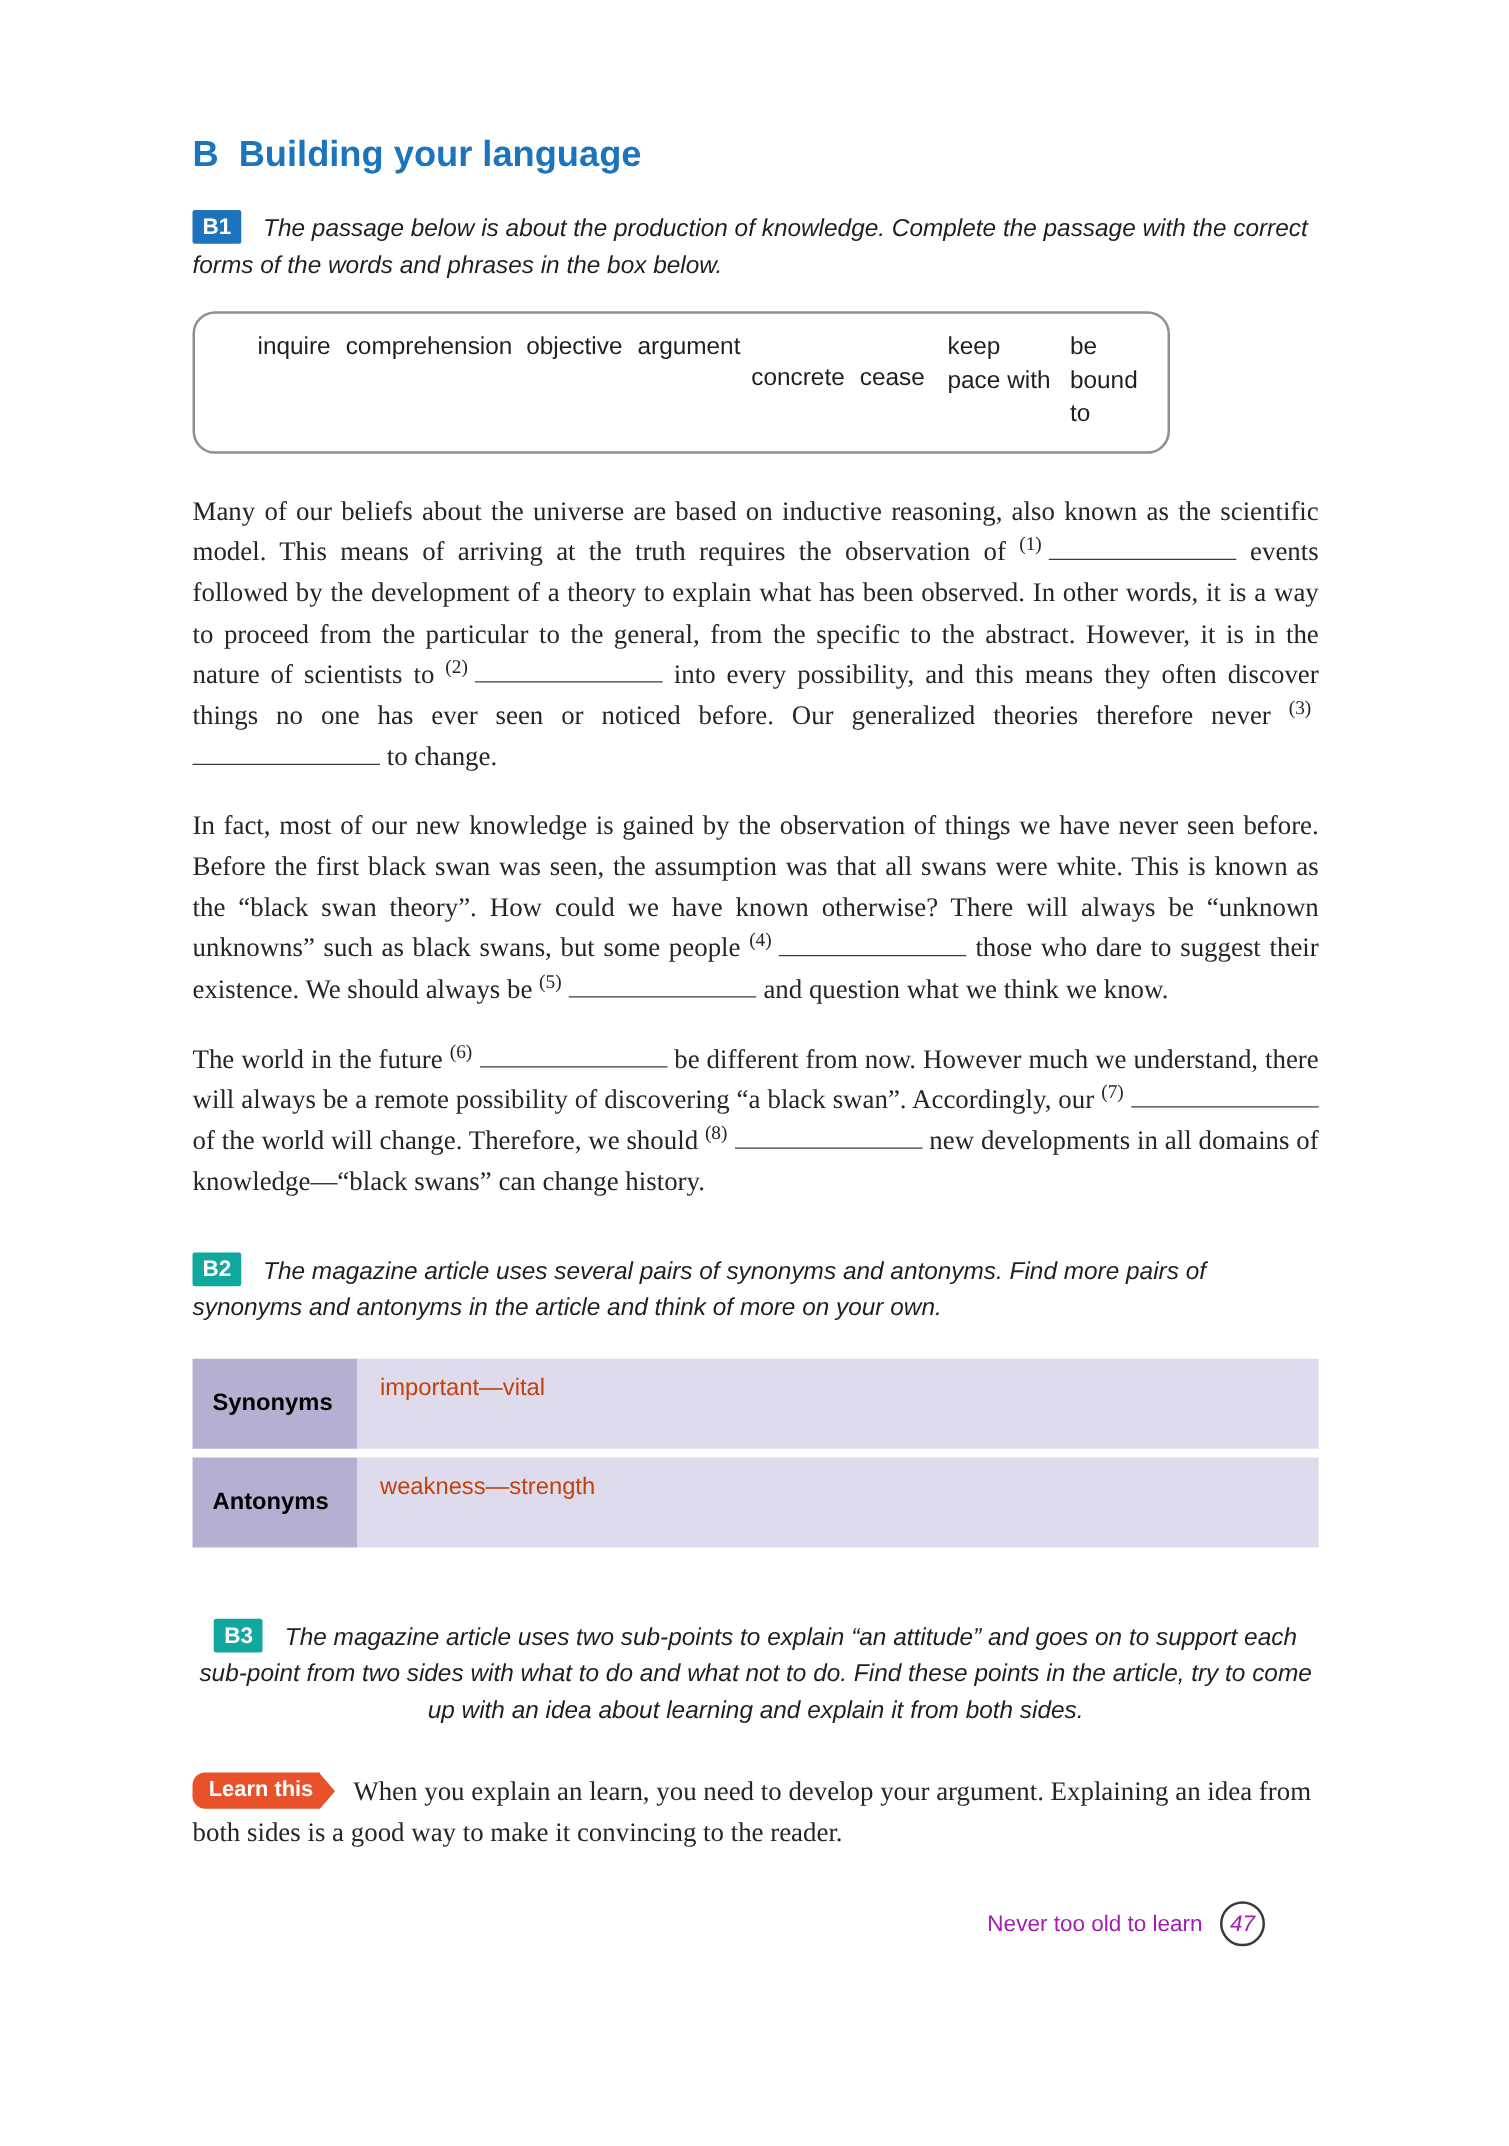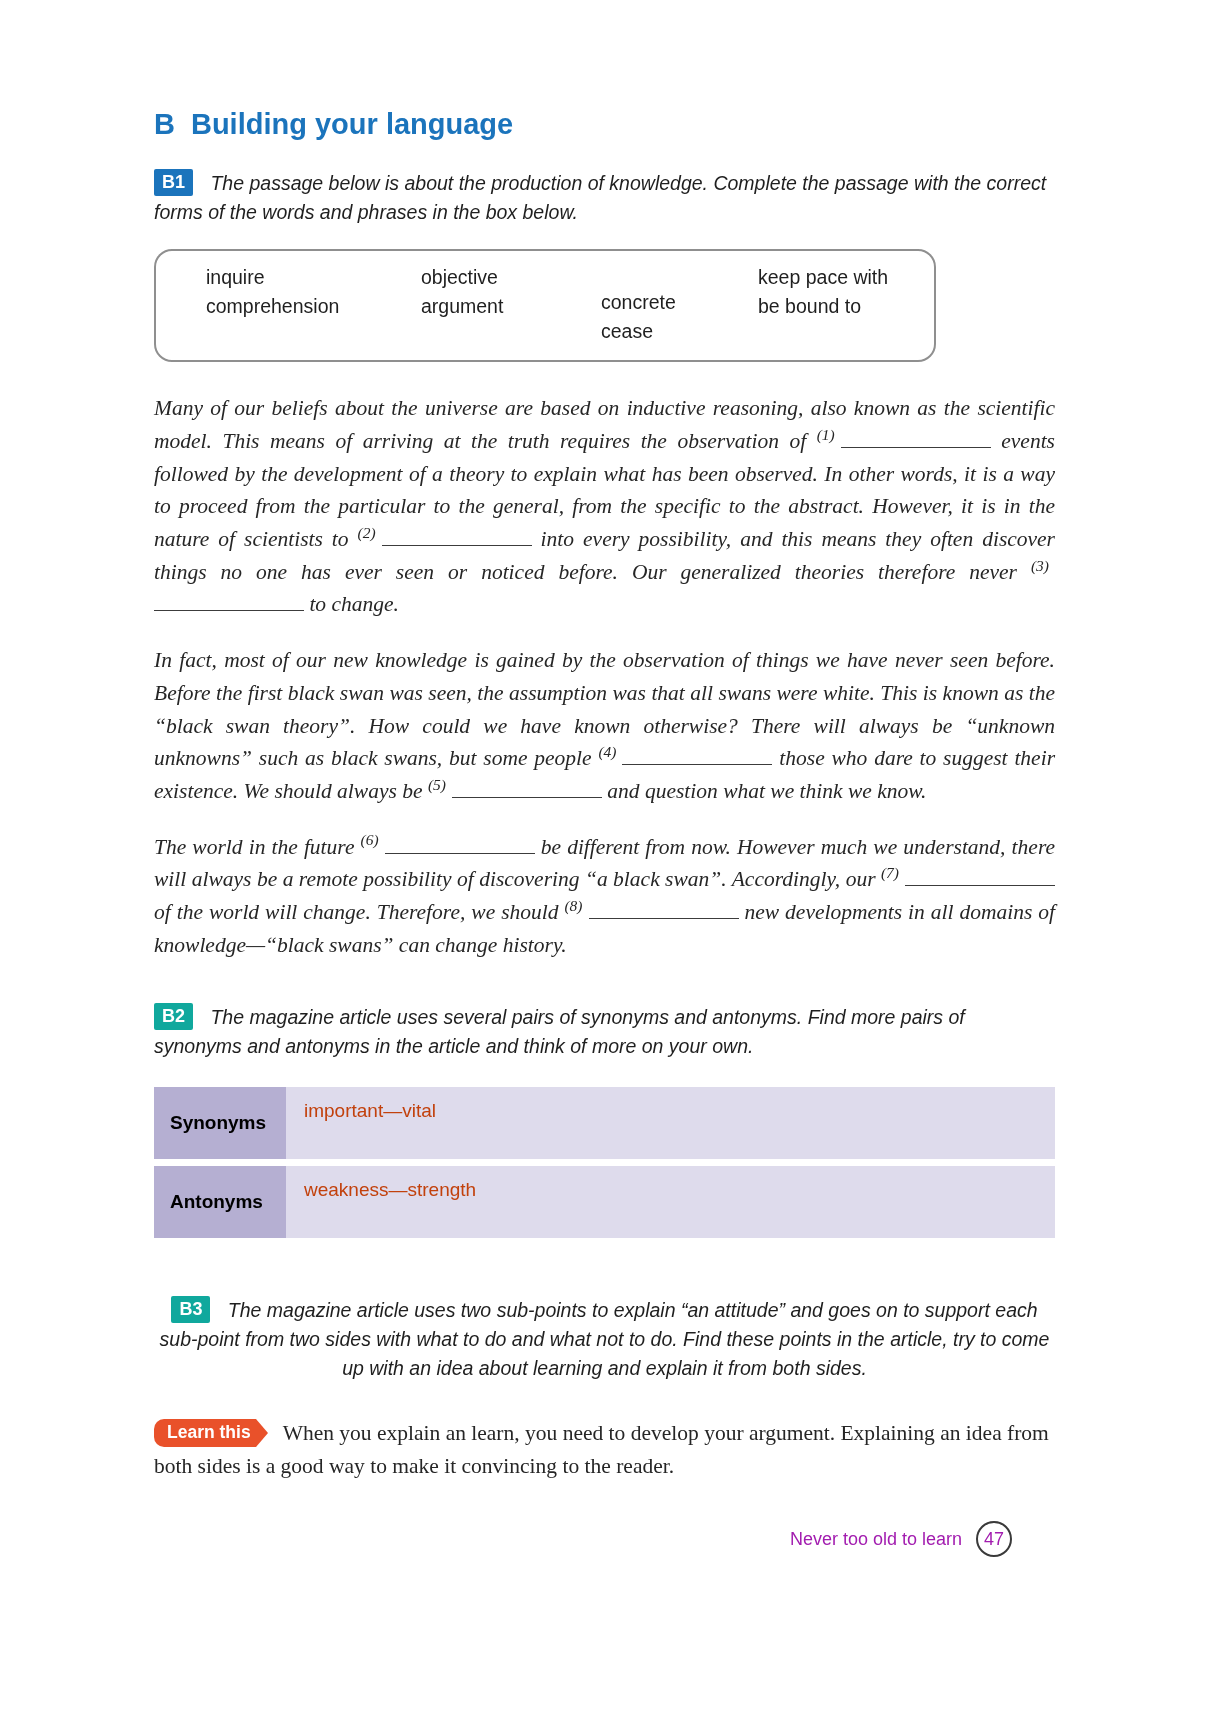--- a/index.html
+++ b/index.html
@@ -54,27 +54,27 @@
     display: flex;
     border: 2px solid #8f8f8f;
     border-radius: 18px;
     padding: 13px 10px 15px 50px;
     margin: 22px 0 30px;
     width: 782px;
     font-size: 19.5px;
     color: #1f1f1f;
     line-height: 1.4;
   }
-  .wb-col { display: flex; flex-direction: column; gap: 2px; }
+  .wb-col { display: flex; flex-direction: row; gap: 12px; }
   .wb-col-1 { width: 215px; }
   .wb-col-2 { width: 180px; }
   .wb-col-3 { width: 157px; margin-top: 25px; }
   .wb-col-4 { flex: 1; }
   
-  .passage { margin-bottom: 20px; font-style: italic; }
+  .passage { margin-bottom: 20px; }
   .body-para {
     font-family: "Liberation Serif", serif;
     font-size: 21.5px;
     line-height: 1.52;
     color: #262626;
     text-align: justify;
     margin-bottom: 23px;
   }
   .blank-num {
     font-size: 0.72em;
@@ -159,20 +159,21 @@
   }
   .page-circle {
     width: 36px;
     height: 36px;
     border: 2px solid #3a3a3a;
     border-radius: 50%;
     display: flex;
     align-items: center;
     justify-content: center;
     font-size: 18px;
+    font-style: italic;
   }
 </style>
 </head>
 <body>
 
 <div class="page">
 
   <h1 class="section-heading">
     <span>B</span>
     <span>Building your language</span>

